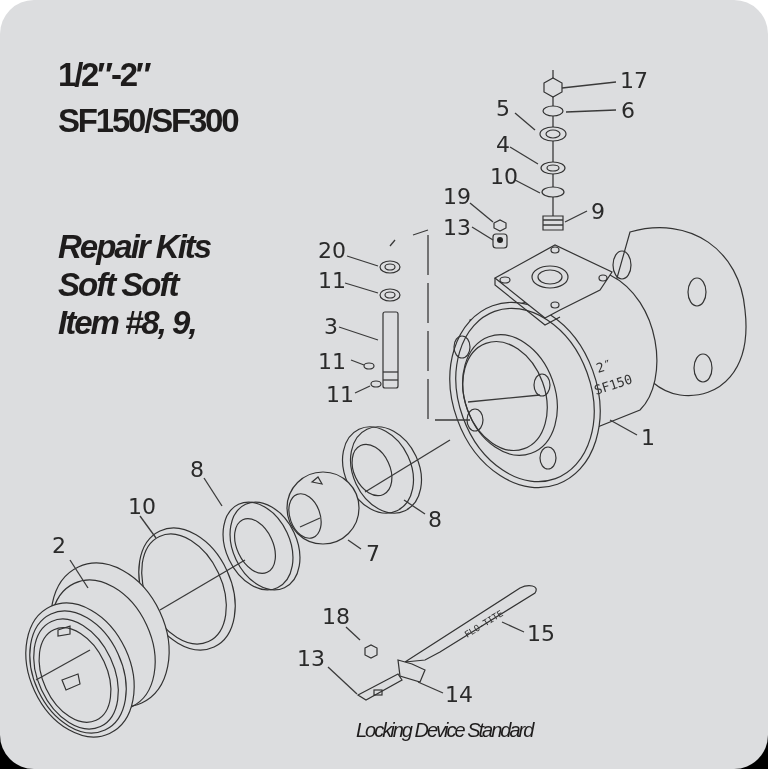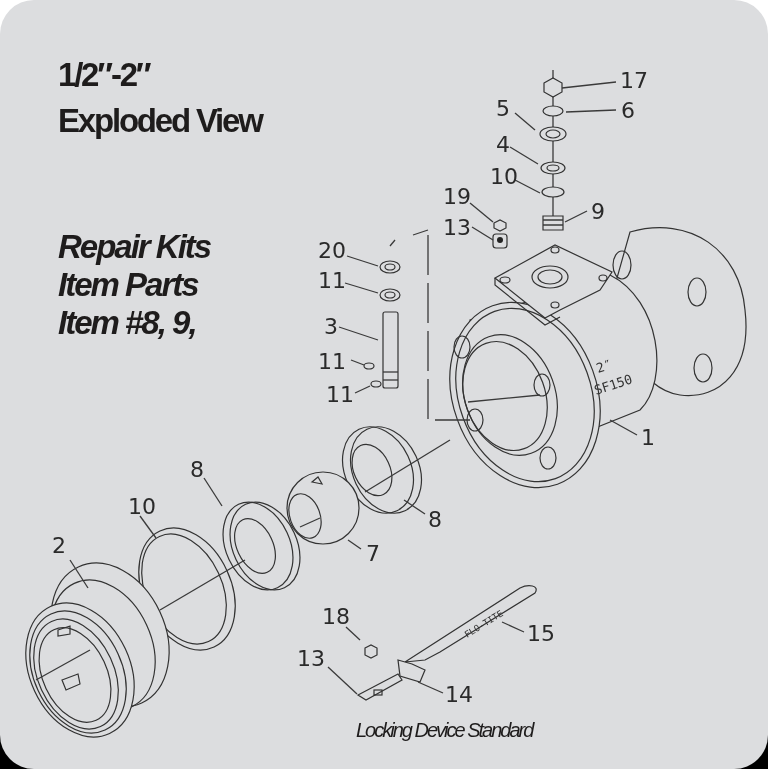--- a/index.html
+++ b/index.html
@@ -16,26 +16,26 @@
   .part{stroke:#333;stroke-width:1.2;fill:none;}
   .partf{stroke:#333;stroke-width:1.2;fill:#dcdddf;}
 </style>
 </head>
 <body>
 
 <div class="panel">
 
   <div class="title">
     <div>1/2″-2″</div>
-    <div>Exploded View</div>
+    <div>SF150/SF300</div>
   </div>
 
   <div class="kits">
     <div>Repair Kits</div>
-    <div>Item Parts</div>
+    <div>Soft Soft</div>
     <div>Item #8, 9,</div>
   </div>
 
   <svg class="drawing" width="768" height="769" viewBox="0 0 768 769">
 
     <g>
 
       <path class="partf" d="M630 232 C690 215 740 250 745 310 C752 370 720 400 680 395 C640 390 610 330 615 285 Z"></path>
       <ellipse class="part" cx="622" cy="265" rx="9" ry="14"></ellipse>
       <ellipse class="part" cx="697" cy="292" rx="9" ry="14"></ellipse>

